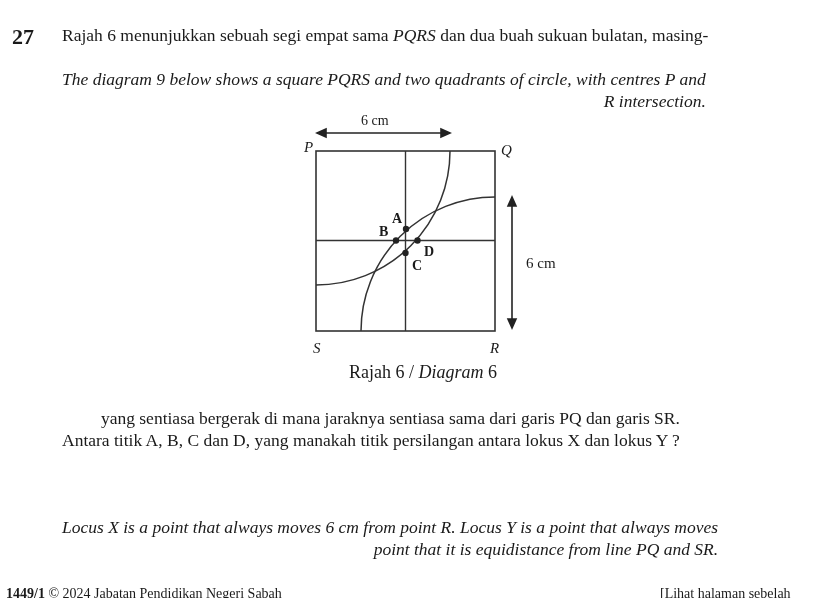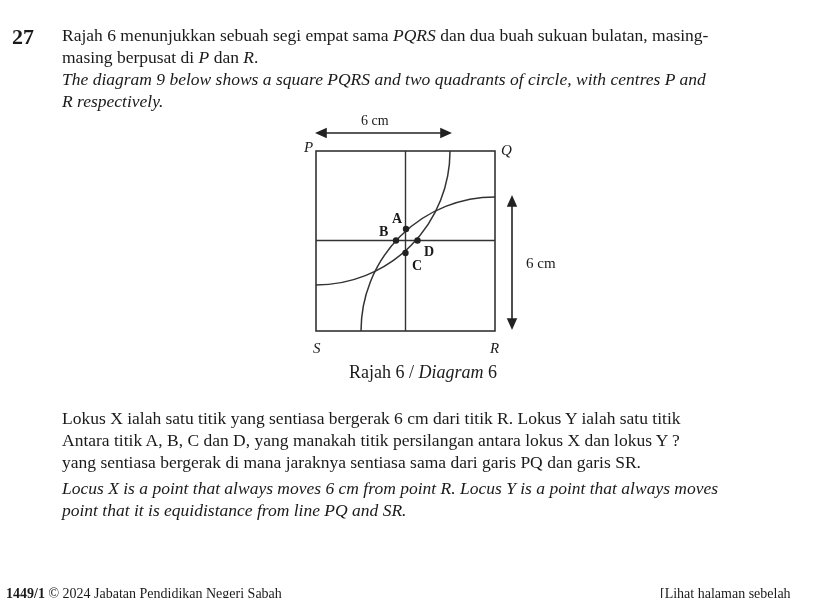--- a/index.html
+++ b/index.html
@@ -1,45 +1,44 @@
 <!DOCTYPE html>
 <html><head>
 <meta charset="utf-8">
 <style>
   html, body { margin: 0; padding: 0; background: #ffffff; }
   body { width: 820px; height: 598px; position: relative; overflow: hidden;
          font-family: "Liberation Serif", "DejaVu Serif", serif; color: #1a1a1a; }
   .qnum { position: absolute; left: 12px; top: 24px; font-weight: bold; font-size: 22px; }
-  .para { position: absolute; left: 62px; font-size: 17.5px; line-height: 22px; white-space: nowrap; }
+  .para { position: absolute; left: 62px; font-size: 17.5px; line-height: 22px; white-space: nowrap; text-align: right; }
   .it { font-style: italic; }
   .b { font-weight: bold; font-style: normal; }
   .p1 { top: 24px; }
   .p2 { top: 68px; }
   .p3 { top: 407px; }
-  .p4 { top: 477px; }
+  .p4 { top: 516px; }
   .caption { position: absolute; left: 349px; top: 362px; font-size: 18px; }
   svg.diag { position: absolute; left: 0; top: 0; }
   .footer-l { position: absolute; left: 6px; top: 586px; font-size: 14px; }
   .footer-l b { font-weight: bold; }
   .footer-r { position: absolute; left: 660px; top: 586px; font-size: 14px; }
   .line { display: block; }
 </style>
 </head>
 <body>
 
 <div class="qnum">27</div>
 
 <div class="para p1">
   <span class="line"><span>Rajah 6 menunjukkan sebuah segi empat sama </span><span class="it">PQRS</span><span> dan dua buah sukuan bulatan, masing-</span></span>
-  <span class="line"><span>masing berpusat di </span><span class="it">P</span><span> dan </span><span class="it">R</span><span>.</span></span>
 </div>
 
 <div class="para p2 it">
   <span class="line">The diagram 9 below shows a square PQRS and two quadrants of circle, with centres P and</span>
-  <span class="line">R respectively.</span>
+  <span class="line">R intersection.</span>
 </div>
 
 <svg class="diag" width="820" height="598">
 
   <g stroke="#222" stroke-width="1.6" fill="#222">
     <line x1="322" y1="133" x2="445" y2="133"></line>
     <polygon points="317,133 326,129 326,137"></polygon>
     <polygon points="450,133 441,129 441,137"></polygon>
   </g>
 
@@ -70,23 +69,22 @@
 <div class="it" style="position:absolute;left:313px;top:340px;font-size:15px;">S</div>
 <div class="it" style="position:absolute;left:490px;top:340px;font-size:15px;">R</div>
 <div class="b" style="position:absolute;left:392px;top:211px;font-size:14px;">A</div>
 <div class="b" style="position:absolute;left:379px;top:224px;font-size:14px;">B</div>
 <div class="b" style="position:absolute;left:412px;top:258px;font-size:14px;">C</div>
 <div class="b" style="position:absolute;left:424px;top:244px;font-size:14px;">D</div>
 
 <div class="caption"><span>Rajah 6 / </span><span class="it">Diagram</span><span> 6</span></div>
 
 <div class="para p3">
-  <span class="line">Lokus  X  ialah satu titik yang sentiasa bergerak  6 cm  dari titik  R.  Lokus  Y  ialah satu titik</span>
+  <span class="line">yang sentiasa bergerak di mana jaraknya sentiasa sama dari garis  PQ  dan garis SR.</span>
   <span class="line">Antara titik  A,  B,  C dan  D,  yang manakah titik persilangan antara lokus  X  dan lokus  Y ?</span>
-  <span class="line">yang sentiasa bergerak di mana jaraknya sentiasa sama dari garis  PQ  dan garis SR.</span>
 </div>
 
 <div class="para p4 it">
   <span class="line">Locus X is a point that always moves 6 cm from point R. Locus Y is a point that always moves</span>
   <span class="line">point that it is equidistance from line PQ and SR.</span>
 </div>
 
 <div class="footer-l"><b>1449/1</b><span> © 2024 Jabatan Pendidikan Negeri Sabah</span></div>
 <div class="footer-r">[Lihat halaman sebelah</div>
 

